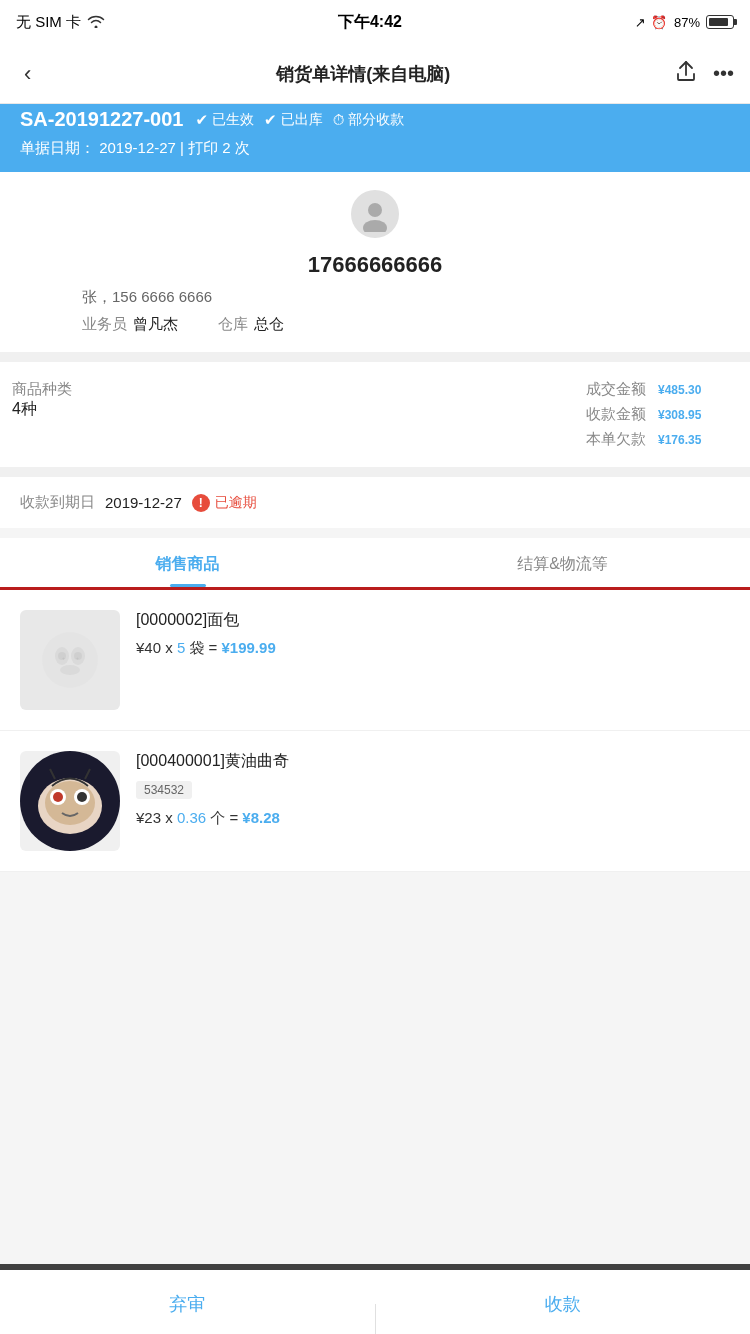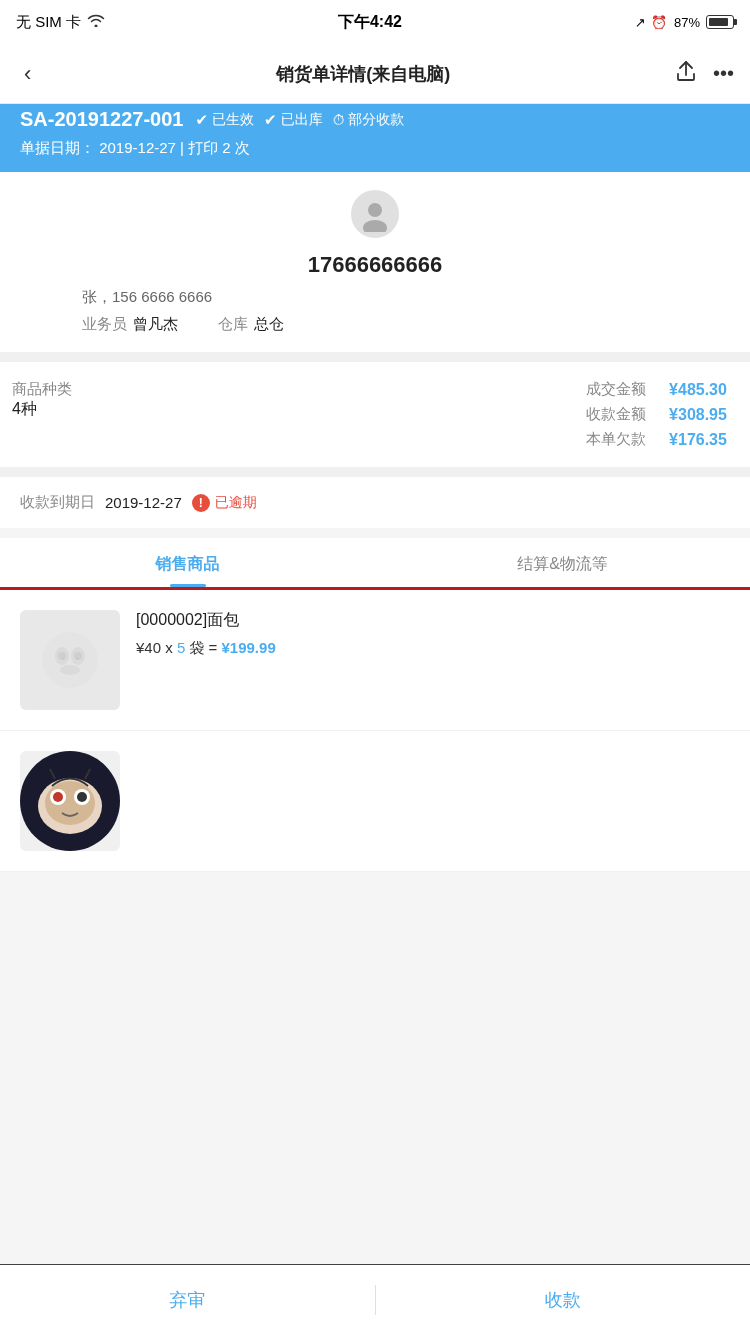--- a/index.html
+++ b/index.html
@@ -17,21 +17,21 @@
     .status-bar {
       height: 44px;
       background: #fff;
       display: flex;
       align-items: center;
       justify-content: space-between;
       padding: 0 16px;
       font-size: 15px;
       font-weight: 500;
     }
-    .status-left { display: flex; gap: 6px; }
+    .status-left { display: flex; align-items: center; gap: 6px; }
     .status-center { font-weight: 600; font-size: 16px; }
     .status-right { display: flex; align-items: center; gap: 6px; font-size: 13px; }
     .battery-bar {
       display: inline-flex;
       align-items: center;
       border: 1.5px solid #333;
       border-radius: 3px;
       width: 28px;
       height: 14px;
       position: relative;
@@ -221,23 +221,23 @@
       align-items: center;
       gap: 12px;
       font-size: 15px;
     }
     .amount-line-label {
       color: #888;
     }
     .amount-line-value {
       color: #4BADEF;
       font-weight: 600;
-      font-size: 16px;
+      font-size: 12px;
       min-width: 80px;
-      text-align: center;
+      text-align: left;
     }
 
     
     .due-date-section {
       background: #fff;
       padding: 16px 20px;
       display: flex;
       align-items: center;
       gap: 10px;
       font-size: 15px;
@@ -358,23 +358,23 @@
     .product-price-total { color: #4BADEF; font-weight: 700; }
 
     
     .bottom-bar {
       position: fixed;
       bottom: 0;
       left: 0;
       width: 750px;
       height: 70px;
       background: #fff;
-      border-top: 1px solid #404040;
-      display: flex;
-      align-items: center;
+      border-top: 6px solid #404040;
+      display: flex;
+      align-items: flex-end;
     }
     .bottom-btn {
       flex: 1;
       text-align: center;
       font-size: 18px;
       font-weight: 500;
       cursor: pointer;
       padding: 18px 0;
     }
     .bottom-btn.cancel { color: #4BADEF; }
@@ -570,20 +570,34 @@
         <circle cx="38" cy="46" r="8" fill="#fff"></circle>
         <circle cx="62" cy="46" r="8" fill="#fff"></circle>
         <circle cx="38" cy="46" r="5" fill="#c0392b"></circle>
         <circle cx="62" cy="46" r="5" fill="#333"></circle>
         <path d="M32 35 Q50 20 68 35" stroke="#333" stroke-width="2" fill="none"></path>
         <path d="M35 28 L30 18" stroke="#333" stroke-width="2"></path>
         <path d="M65 28 L70 18" stroke="#333" stroke-width="2"></path>
         <path d="M42 62 Q50 68 58 62" stroke="#666" stroke-width="2" fill="none"></path>
       </svg>
     </div>
+    <div class="product-info">
+      <div class="product-name">
+        <span>[000400001]</span><span>黄油曲奇</span>
+      </div>
+      <div class="product-tag">534532</div>
+      <div class="product-price-line">
+        <span>¥23</span>
+        <span> x </span>
+        <span class="product-price-qty">0.36</span>
+        <span>个</span>
+        <span> = </span>
+        <span class="product-price-total">¥8.28</span>
+      </div>
+    </div>
   </div>
 
 </div>
 
 <div style="height: 80px;"></div>
 
 <div class="bottom-bar">
   <div class="bottom-btn cancel">弃审</div>
   <div class="bottom-divider"></div>
   <div class="bottom-btn confirm">收款</div>

